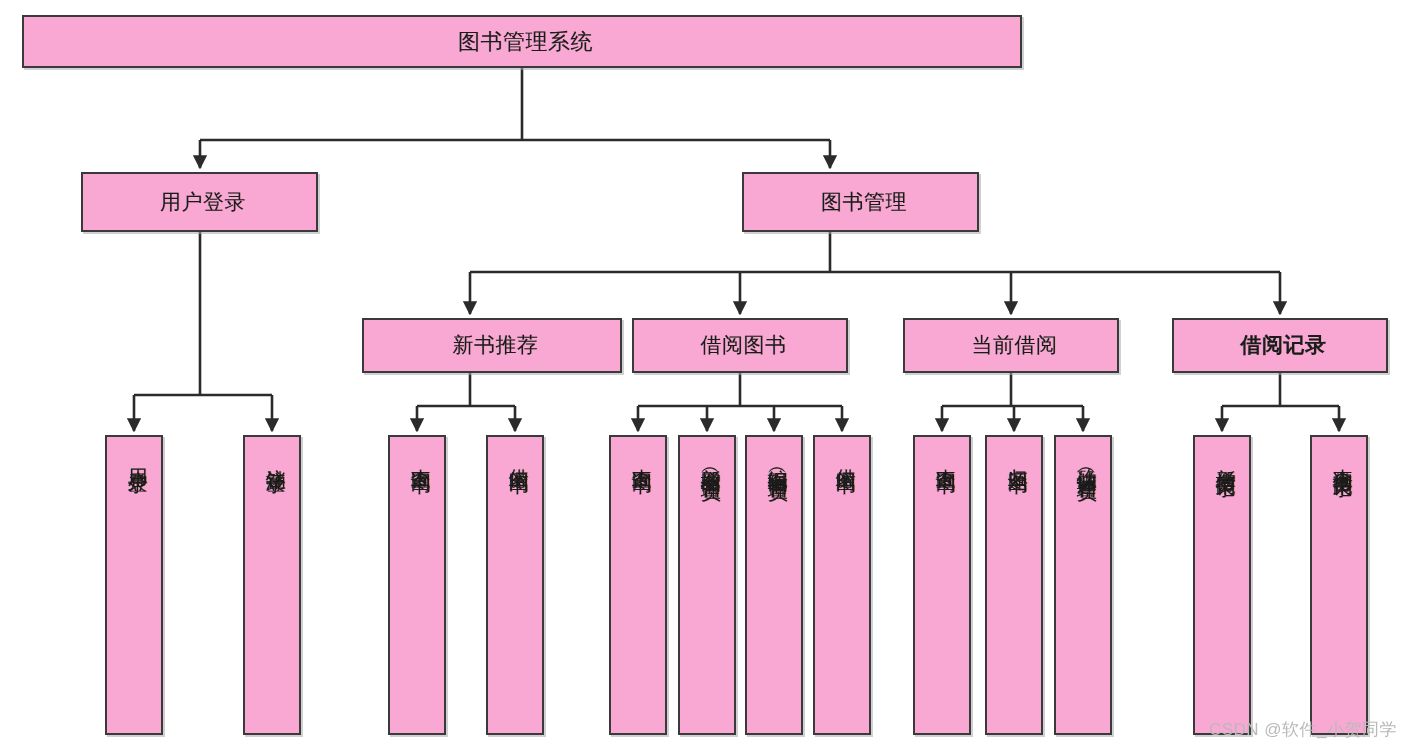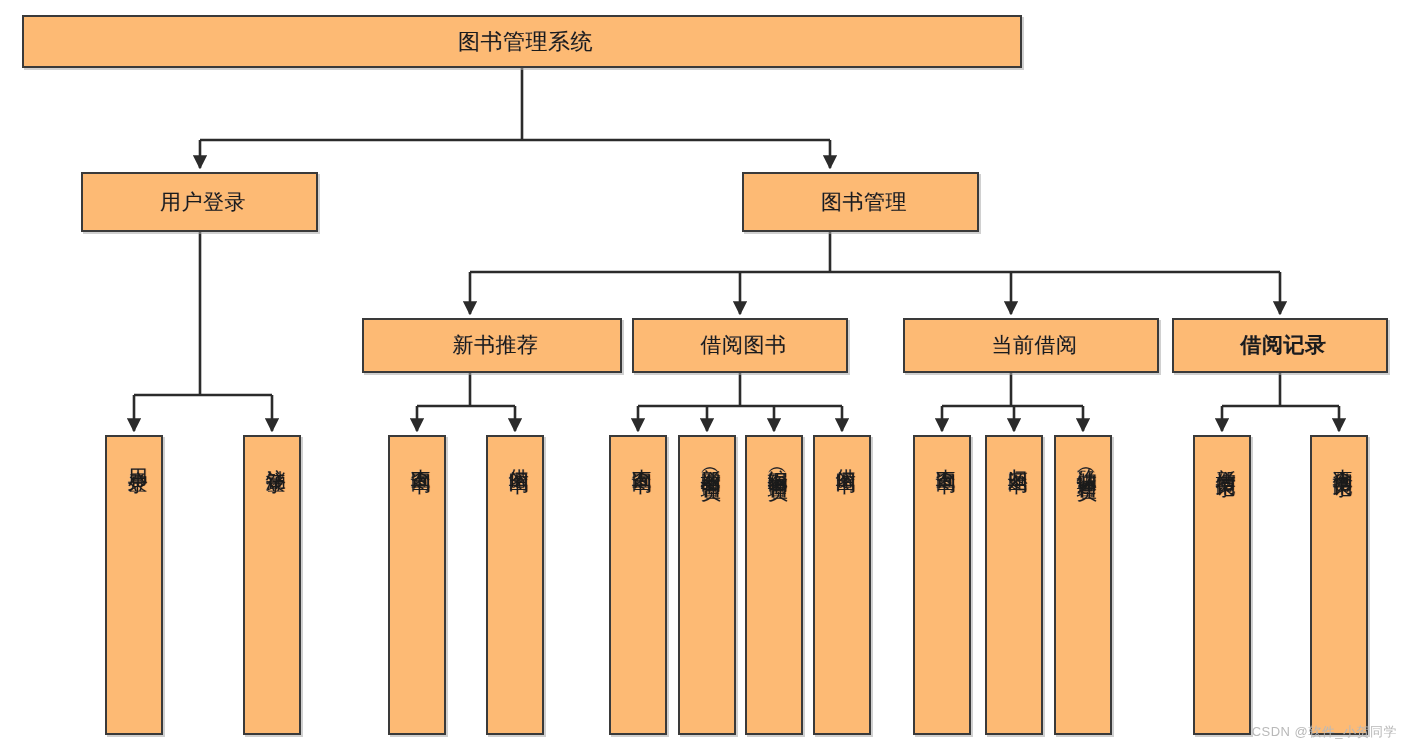--- a/index.html
+++ b/index.html
@@ -22,21 +22,21 @@
     position: absolute;
     left: 0;
     top: 0;
     width: 1405px;
     height: 747px;
     pointer-events: none;
   }
   .node {
     position: absolute;
     box-sizing: border-box;
-    background: #fdba74;
+    background: #f9a8d4;
     border: 2px solid #3a3a3a;
     box-shadow: 2px 2px 0 rgba(170,170,170,0.55);
     display: flex;
     align-items: center;
     justify-content: center;
     color: #1b1b1b;
     padding-left: 7px;
   }
   .node .label {
     font-size: 21px;
@@ -56,21 +56,21 @@
     text-orientation: upright;
     font-size: 20px;
     line-height: 1.18;
     letter-spacing: 2px;
     white-space: nowrap;
   }
   #watermark {
     position: absolute;
     right: 8px;
     bottom: 6px;
-    font-size: 13px;
+    font-size: 17px;
     color: #b9b9b9;
     letter-spacing: 0.5px;
     white-space: nowrap;
   }
 </style>
 </head>
 <body>
 
 <div id="canvas">
 
@@ -134,21 +134,21 @@
   <div class="node" style="left:711px; top:172px; width:237px; height:60px;margin-left:31px;">
     <span class="label">图书管理</span>
   </div>
 
   <div class="node" style="left:362px; top:318px; width:260px; height:55px;">
     <span class="label">新书推荐</span>
   </div>
   <div class="node" style="left:632px; top:318px; width:216px; height:55px;">
     <span class="label">借阅图书</span>
   </div>
-  <div class="node" style="left:903px; top:318px; width:256px; height:55px;">
+  <div class="node" style="left:903px; top:318px; width:216px; height:55px;">
     <span class="label">当前借阅</span>
   </div>
   <div class="node" style="left:1172px; top:318px; width:216px; height:55px;font-weight:bold;">
     <span class="label">借阅记录</span>
   </div>
 
   <div class="node leaf" style="left:105px; top:435px; width:58px; height:300px;">
     <span class="label">用户登录</span>
   </div>
   <div class="node leaf" style="left:243px; top:435px; width:58px; height:300px;">

